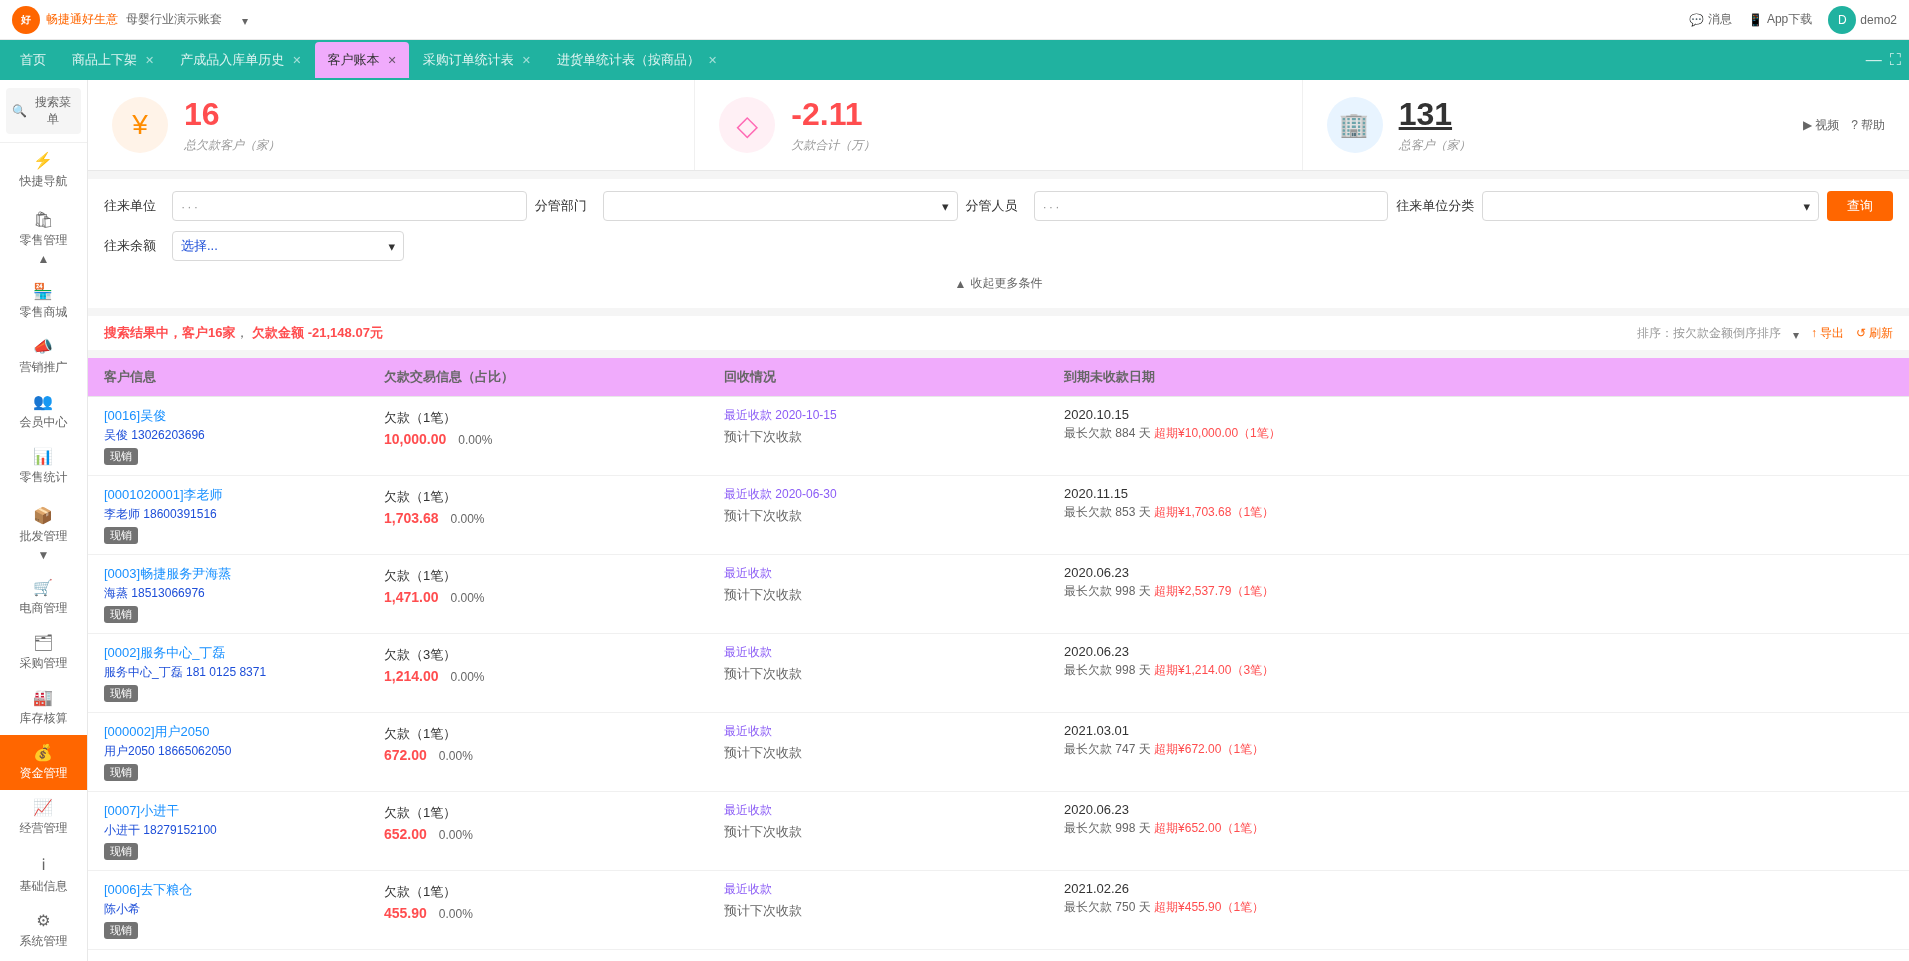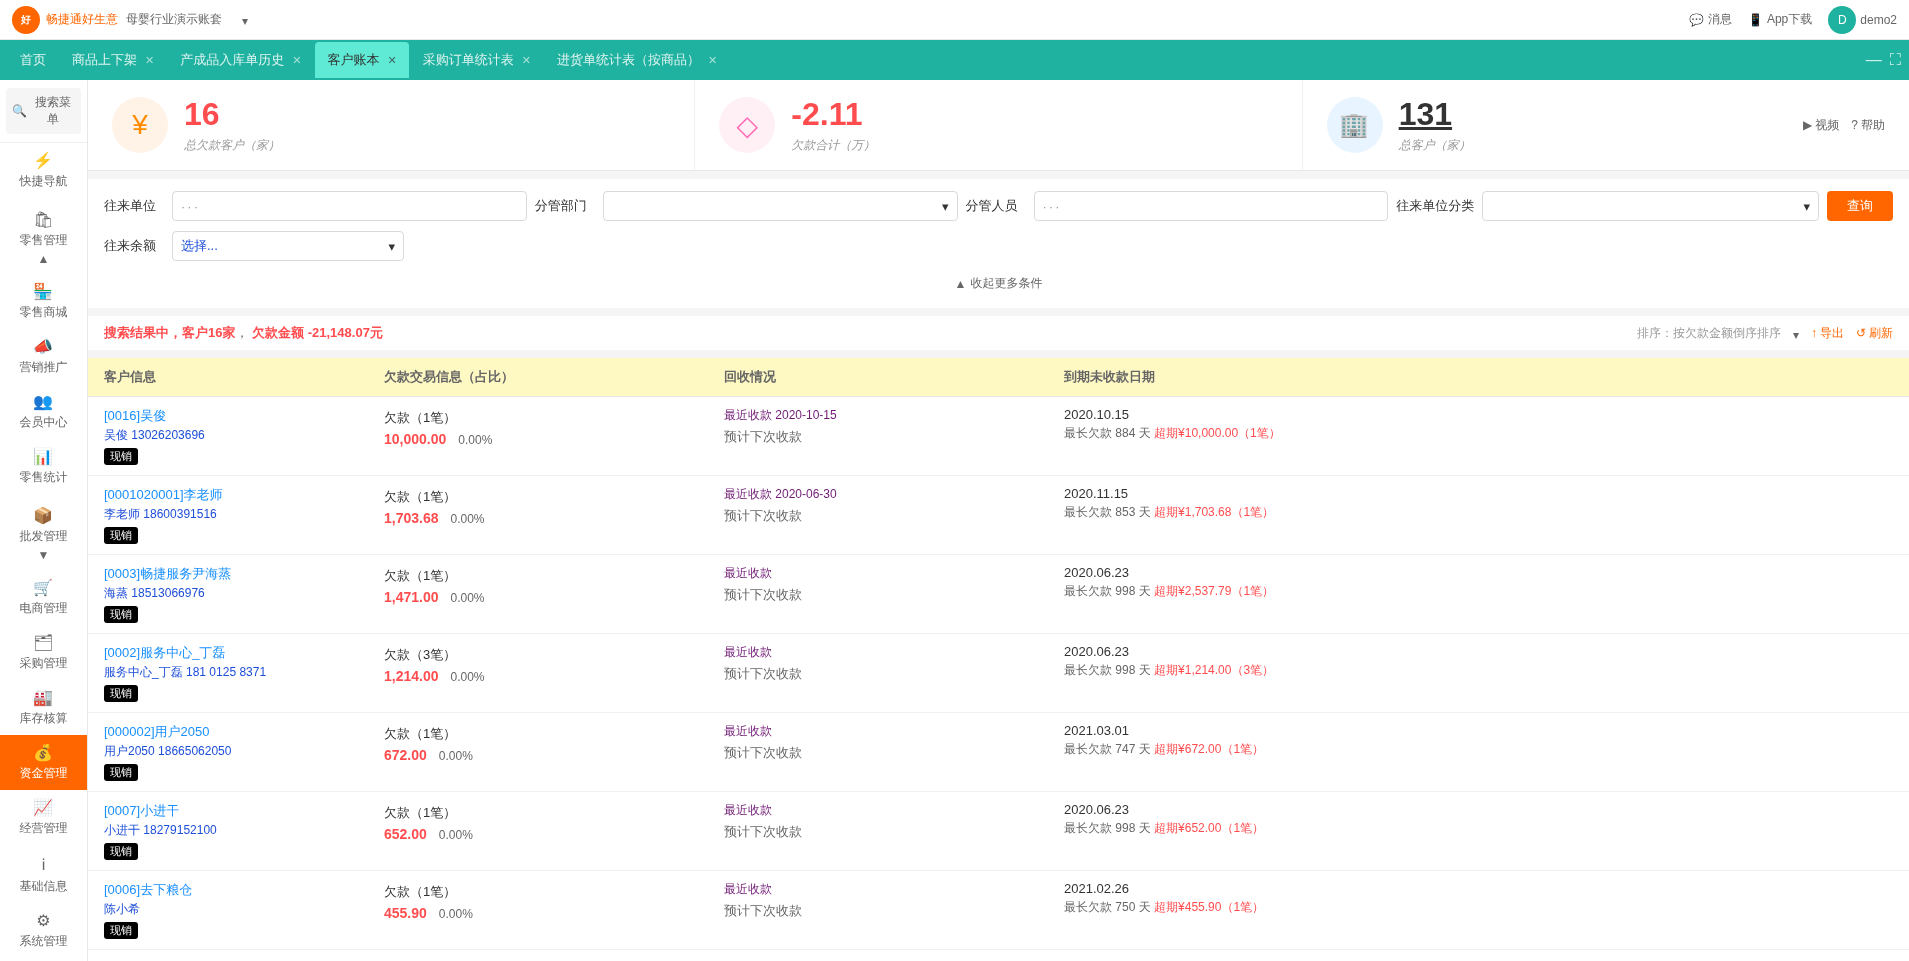--- a/index.html
+++ b/index.html
@@ -12,21 +12,21 @@
     .brand-logo { width: 28px; height: 28px; background: #ff6600; border-radius: 50%; display: flex; align-items: center; justify-content: center; color: white; font-size: 10px; font-weight: bold; }
     .brand-name { color: #ff6600; font-size: 12px; }
     .industry-select { font-size: 12px; color: #666; cursor: pointer; display: flex; align-items: flex-end; gap: 20px; }
     .top-bar-right { display: flex; align-items: center; gap: 16px; }
     .top-bar-btn { display: flex; align-items: center; gap: 4px; color: #666; font-size: 12px; cursor: pointer; }
     .avatar { width: 28px; height: 28px; border-radius: 50%; background: #ccc; display: flex; align-items: center; justify-content: center; overflow: hidden; }
     
     
     .tab-bar { height: 40px; background: #20b2a0; display: flex; align-items: center; padding: 0 8px; gap: 2px; position: relative; }
     .tab { display: flex; align-items: center; padding: 6px 12px; font-size: 13px; cursor: pointer; border-radius: 4px 4px 0 0; gap: 6px; color: rgba(255,255,255,0.85); height: 36px; }
-    .tab.active { background: #5eead4; color: #333; }
+    .tab.active { background: #f0abfc; color: #333; }
     .tab-close { font-size: 11px; color: inherit; opacity: 0.7; margin-left: 2px; }
     .tab-bar-actions { margin-left: auto; display: flex; gap: 8px; }
     .tab-bar-action { color: white; font-size: 16px; cursor: pointer; opacity: 0.8; }
 
     
     .layout { display: flex; height: calc(961px - 80px); }
     
     
     .sidebar { width: 88px; background: #fff; border-right: 1px solid #e8e8e8; display: flex; flex-direction: column; overflow-y: auto; }
     .sidebar-search { padding: 8px 6px; border-bottom: 1px solid #f0f0f0; }
@@ -68,30 +68,30 @@
     .result-bar { padding: 8px 16px; background: #fff; margin-bottom: 8px; display: flex; align-items: center; justify-content: space-between; }
     .result-info { font-size: 13px; color: #666; }
     .result-info span { color: #ff4d4f; font-weight: bold; }
     .result-actions { display: flex; align-items: flex-end; gap: 12px; font-size: 12px; color: #666; }
     .sort-label { color: #999; }
     .export-btn { color: #ff6600; cursor: pointer; display: flex; align-items: center; gap: 3px; }
     .refresh-btn { color: #ff6600; cursor: pointer; display: flex; align-items: center; gap: 3px; }
     
     
     .table-container { background: #fff; margin: 0 0 8px 0; }
-    .table-header { display: grid; grid-template-columns: 280px 340px 340px 1fr; padding: 10px 16px; background: #fef9c3; border-bottom: 1px solid #e8e8e8; font-size: 13px; color: #666; font-weight: bold; }
+    .table-header { display: grid; grid-template-columns: 280px 340px 340px 1fr; padding: 10px 16px; background: #f0abfc; border-bottom: 1px solid #e8e8e8; font-size: 13px; color: #666; font-weight: bold; }
     .table-row { display: grid; grid-template-columns: 280px 340px 340px 1fr; padding: 10px 16px; border-bottom: 1px solid #f0f0f0; align-items: start; }
     .customer-name { color: #1890ff; font-size: 13px; cursor: pointer; text-decoration: none; }
     .customer-phone { color: #1d4ed8; font-size: 12px; margin-top: 2px; }
-    .customer-tag { display: inline-block; background: #000000; color: white; font-size: 11px; padding: 1px 6px; border-radius: 3px; margin-top: 4px; }
+    .customer-tag { display: inline-block; background: #737373; color: white; font-size: 11px; padding: 1px 6px; border-radius: 3px; margin-top: 4px; }
     .debt-count { font-size: 13px; color: #333; }
     .debt-amount { color: #ff4d4f; font-size: 14px; font-weight: bold; margin: 2px 0; }
     .debt-percent { color: #666; font-size: 12px; }
     .debt-row { display: flex; align-items: baseline; gap: 12px; margin: 2px 0; }
-    .collect-info { font-size: 12px; color: #701a75; }
+    .collect-info { font-size: 12px; color: #8b5cf6; }
     .collect-next { color: #666; margin-top: 4px; }
     .overdue-date { font-size: 13px; color: #333; }
     .overdue-days { font-size: 12px; color: #666; margin-top: 3px; }
     .overdue-link { color: #ff4d4f; cursor: pointer; }
     
     
     ::-webkit-scrollbar { width: 6px; height: 6px; }
     ::-webkit-scrollbar-track { background: #f1f1f1; }
     ::-webkit-scrollbar-thumb { background: #ccc; border-radius: 3px; }
   </style>

